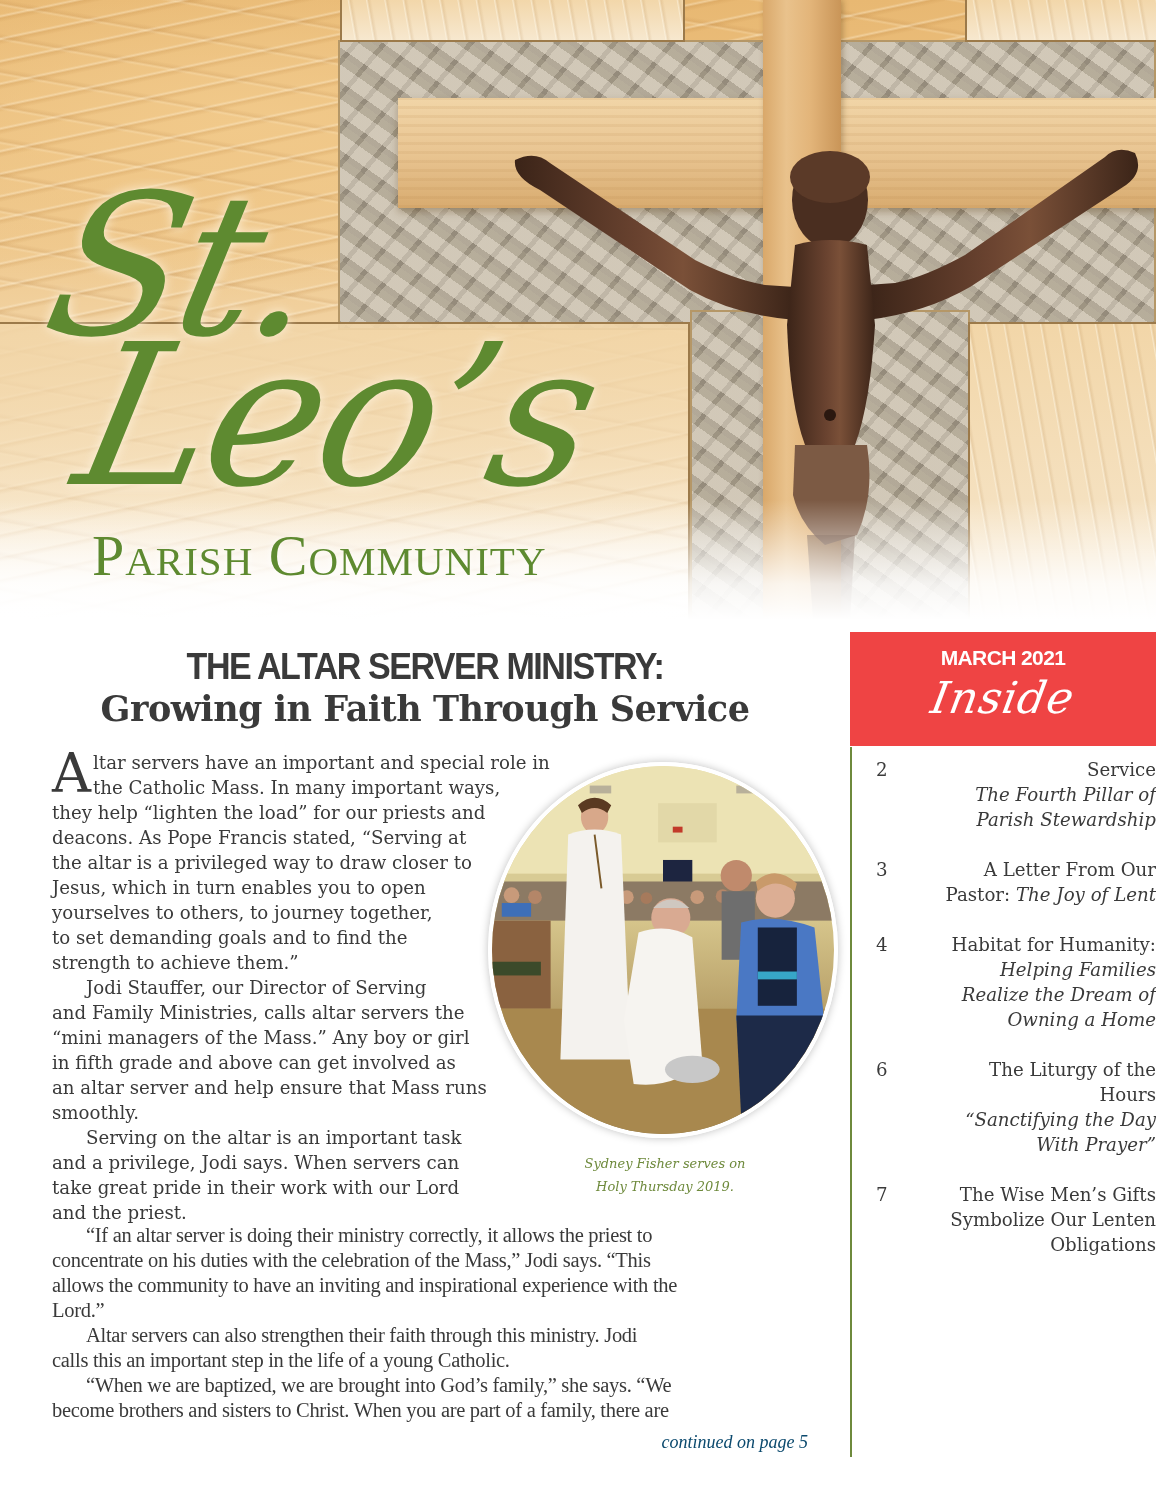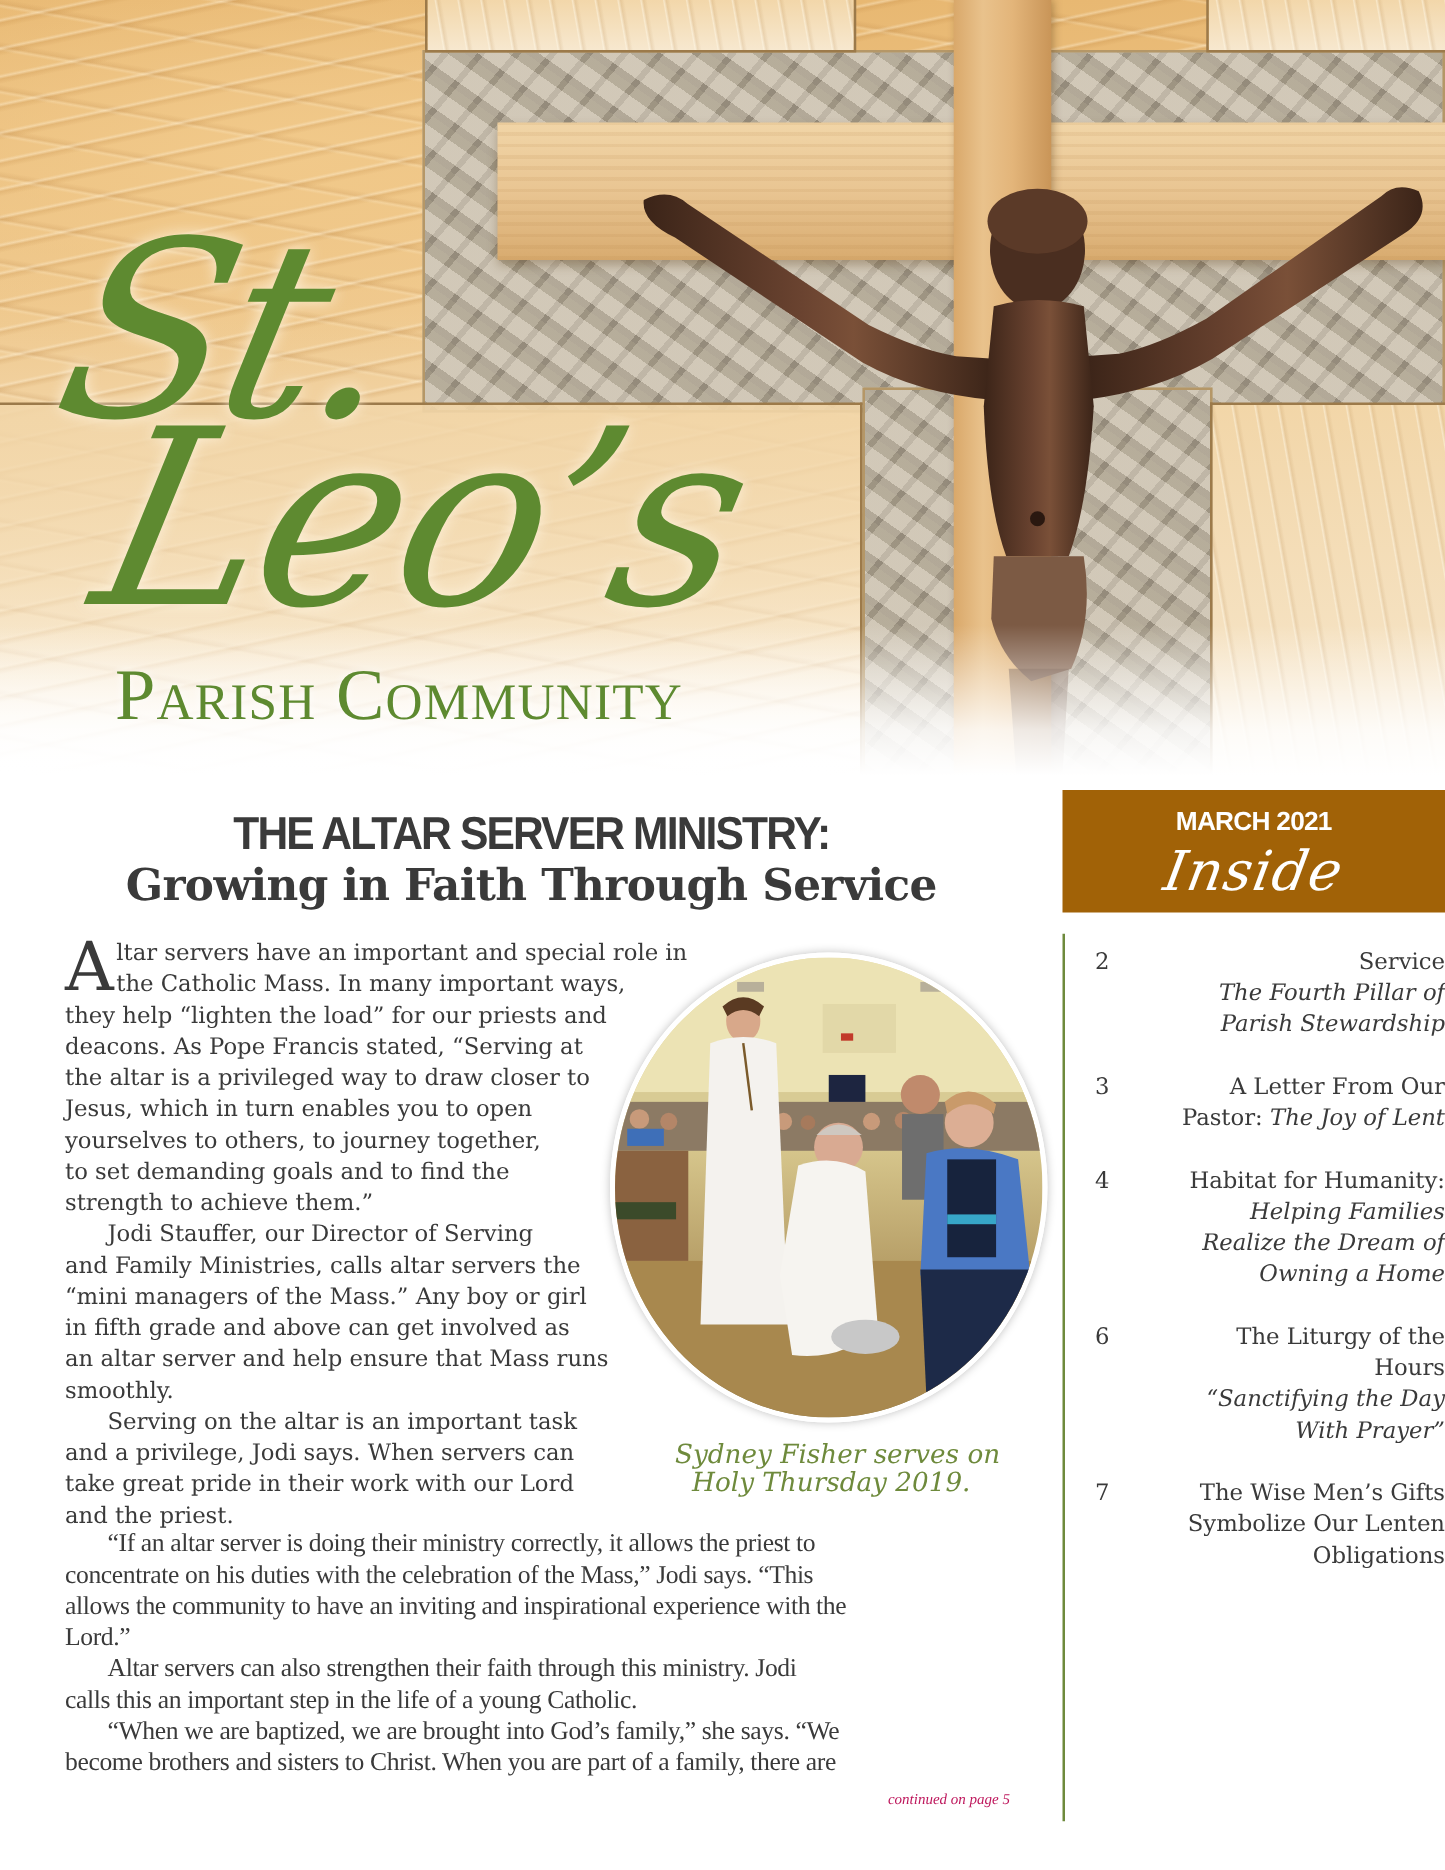--- a/index.html
+++ b/index.html
@@ -71,31 +71,31 @@
   .body-narrow { position: absolute; left: 52px; top: 750px; width: 520px;
     font-family: "DejaVu Serif", serif; font-size: 18.2px; line-height: 25px; color: #3a3a3a; }
   .dropcap { float: left; font-size: 54px; line-height: 44px; margin: 2px 2px 0 0; font-family: "DejaVu Serif", serif; color: #3a3a3a; }
 
   .ln { display: block; white-space: nowrap; }
 
   .body-wide { position: absolute; left: 52px; top: 1223px; width: 760px;
     font-family: "Liberation Serif", serif; font-size: 20.5px; line-height: 25px; color: #3a3a3a; letter-spacing: -0.3px; }
 
   .continued { position: absolute; left: 560px; top: 1432px; width: 248px; text-align: right;
-    font-family: "Liberation Serif", serif; font-style: italic; font-size: 12px; color: #be185d; }
+    font-family: "Liberation Serif", serif; font-style: italic; font-size: 18px; color: #0c4a6e; }
 
   
   .photo-circle { position: absolute; left: 488px; top: 762px; width: 350px; height: 376px; border-radius: 50%;
     border: 4px solid #ffffff; box-shadow: 0 0 8px rgba(0,0,0,0.25); overflow: hidden;
     background: linear-gradient(180deg, #e8dcaa 0%, #d8c88e 40%, #b39a63 70%, #8a7548 100%); }
   .caption { position: absolute; left: 540px; top: 1152px; width: 250px; text-align: center;
-    font-family: "DejaVu Serif", serif; font-style: italic; font-size: 21px; line-height: 23px; color: #6e8a3c; }
-
-  
-  .inside-box { position: absolute; left: 850px; top: 632px; width: 306px; height: 98px; background: #a16207; text-align: center; }
+    font-family: "DejaVu Serif", serif; font-style: italic; font-size: 13px; line-height: 23px; color: #6e8a3c; }
+
+  
+  .inside-box { position: absolute; left: 850px; top: 632px; width: 306px; height: 114px; background: #ef4444; text-align: center; }
   .inside-date { position: absolute; left: 0; top: 14px; width: 100%; font-family: "Liberation Sans", sans-serif; font-weight: 700;
     font-size: 21px; color: #ffffff; letter-spacing: -0.6px; }
   .inside-word { position: absolute; left: 0; top: 40px; width: 100%; font-family: "DejaVu Serif", serif; font-style: italic;
     font-size: 44px; color: #ffffff; letter-spacing: 1px; transform: skewX(-10deg); }
   .side-rule { position: absolute; left: 850px; top: 747px; width: 2px; height: 710px; background: #6e8a3c; }
 
   .toc { position: absolute; left: 876px; top: 757px; width: 280px; list-style: none; }
   .toc-item { display: flex; margin-bottom: 25px; font-family: "DejaVu Serif", serif; font-size: 18.2px; line-height: 25px; color: #3a3a3a; }
   .toc-num { width: 52px; flex: 0 0 52px; }
   .toc-text { flex: 1; text-align: right; }

